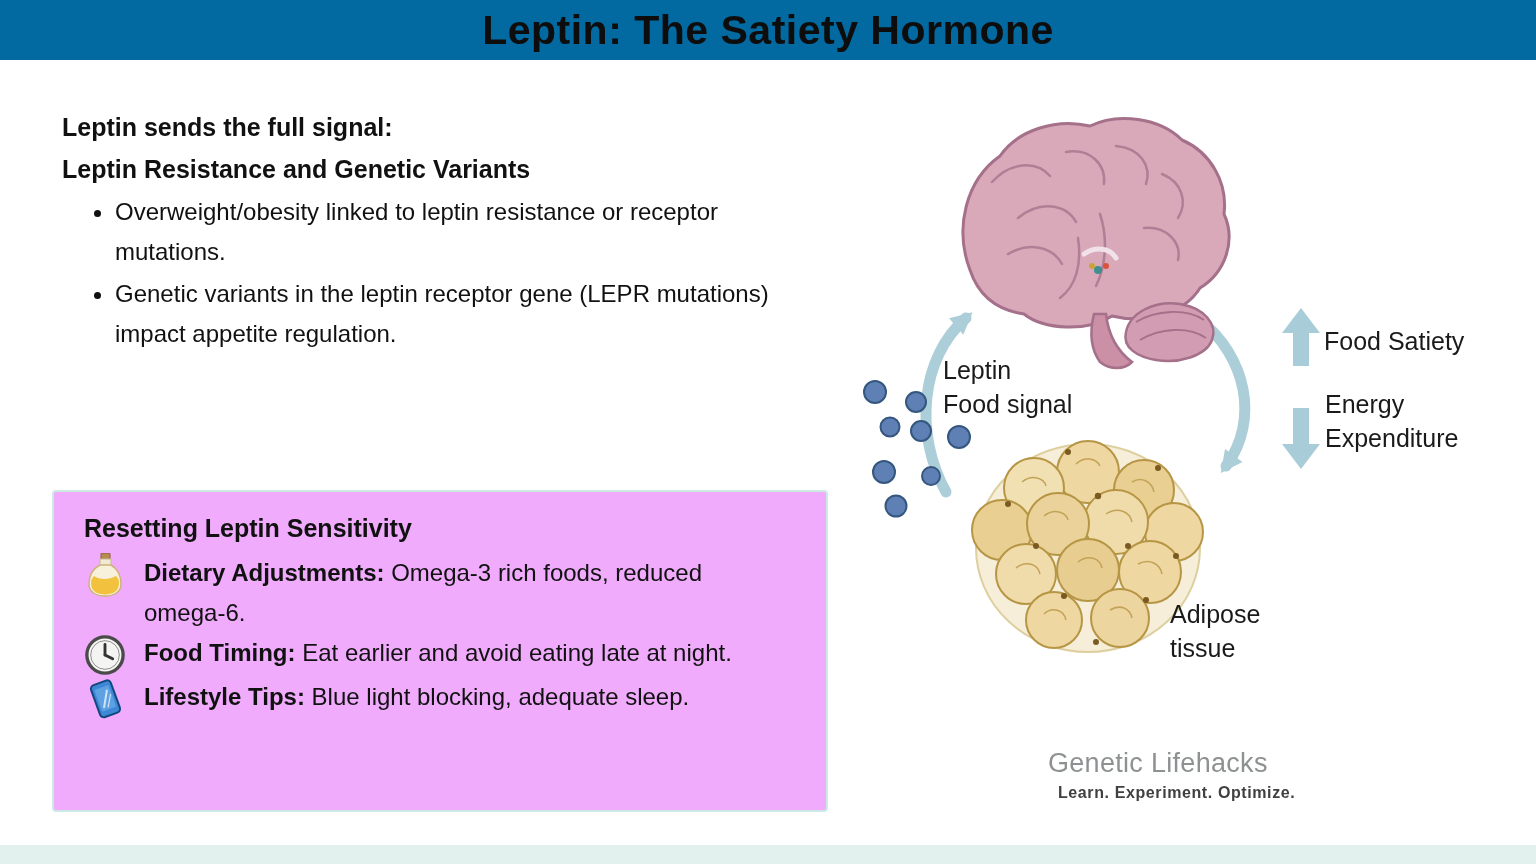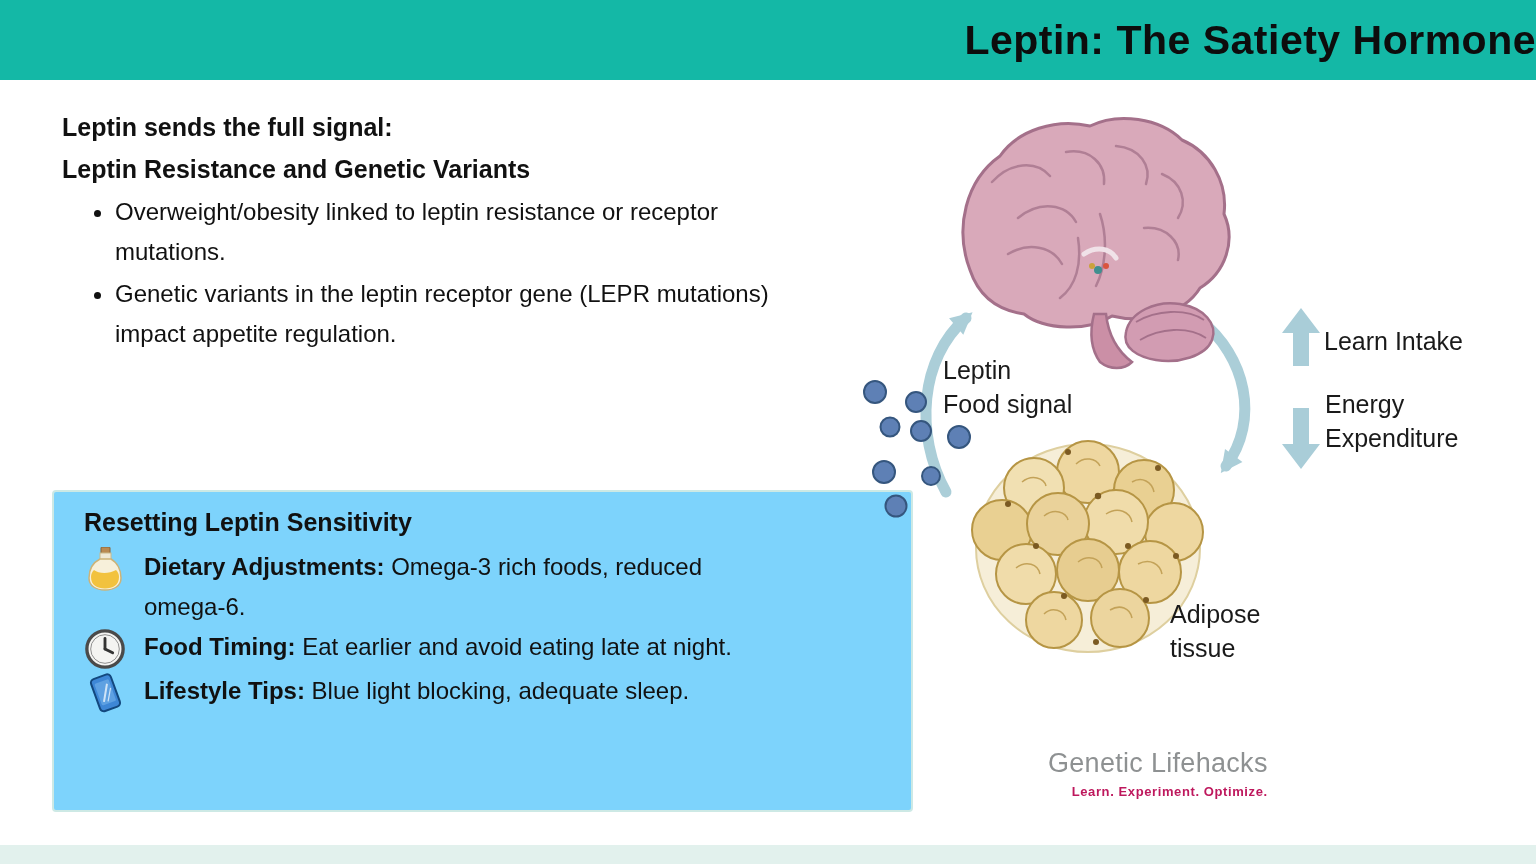--- a/index.html
+++ b/index.html
@@ -1,47 +1,47 @@
 <!DOCTYPE html>
 <html><head>
 <meta charset="utf-8">
 <style>
   * { box-sizing: border-box; margin: 0; padding: 0; }
   body { background:#ffffff; font-family:"Liberation Sans", sans-serif; color:#111; }
   .page { position:relative; width:1536px; height:864px; background:#ffffff; overflow:hidden; }
 
   
-  .banner { position:absolute; left:0; top:0; width:1536px; height:80px;
-            background:#14b8a6; display:flex; align-items:center; justify-content:flex-end; }
+  .banner { position:absolute; left:0; top:0; width:1536px; height:60px;
+            background:#0369a1; display:flex; align-items:center; justify-content:center; }
   .banner h1 { font-size:41px; font-weight:700; color:#0d0d0d; letter-spacing:0.5px; }
   .bottom-strip { position:absolute; left:0; top:845px; width:1536px; height:19px; background:#e2f1ed; }
 
   
   .text-col { position:absolute; left:62px; top:108px; width:780px; }
   .text-col h2 { font-size:25px; font-weight:700; line-height:38px; margin-bottom:4px; }
   .text-col ul { list-style:disc; padding-left:53px; margin-bottom:4px; }
   .text-col li { font-size:24px; line-height:40px; max-width:690px; margin-bottom:2px; }
 
   
-  .tips-box { position:absolute; left:52px; top:490px; width:861px; height:322px;
-              border:2px solid #cde9e5; border-radius:4px; background:#7dd3fc; padding:16px 28px; }
+  .tips-box { position:absolute; left:52px; top:490px; width:776px; height:322px;
+              border:2px solid #cde9e5; border-radius:4px; background:#f0abfc; padding:22px 28px; }
   .tips-box h3 { font-size:25px; font-weight:700; margin-bottom:10px; padding-left:2px; }
   .tip-row { display:flex; align-items:flex-start; gap:16px; }
   .tip-icon { width:46px; height:44px; flex:0 0 46px; display:flex; align-items:center; justify-content:center; }
   .tip-text { font-size:24px; line-height:40px; max-width:610px; }
   .tip-text strong { font-weight:700; }
 
   
   .diagram-svg { position:absolute; left:820px; top:100px; width:700px; height:720px; }
   .dlabel { position:absolute; font-size:25px; line-height:34px; color:#1a1a1a; }
 
   
   .logo { position:absolute; left:1048px; top:748px; }
   .logo-name { font-size:27px; font-weight:400; color:#8e9192; letter-spacing:0.3px; }
-  .logo-tagline { font-size:13px; font-weight:700; color:#be185d; letter-spacing:0.6px; margin-top:5px; margin-left:10px;text-align:right; }
+  .logo-tagline { font-size:16px; font-weight:700; color:#404040; letter-spacing:0.6px; margin-top:5px; margin-left:10px;text-align:right; }
 </style>
 </head>
 <body>
 
 <div class="page">
 
   <header class="banner">
     <h1>Leptin: The Satiety Hormone</h1>
   </header>
 
@@ -183,21 +183,21 @@
         <circle cx="58" cy="52" r="3"></circle>
         <circle cx="8" cy="94" r="3"></circle>
       </g>
     </g>
   </svg>
 
   <div class="dlabel" style="left:943px; top:353px;">
     <div>Leptin</div>
     <div>Food signal</div>
   </div>
-  <div class="dlabel" style="left:1324px; top:324px;">Learn Intake</div>
+  <div class="dlabel" style="left:1324px; top:324px;">Food Satiety</div>
   <div class="dlabel" style="left:1325px; top:387px;">
     <div>Energy</div>
     <div>Expenditure</div>
   </div>
   <div class="dlabel" style="left:1170px; top:597px;">
     <div>Adipose</div>
     <div>tissue</div>
   </div>
 
   <div class="logo">

